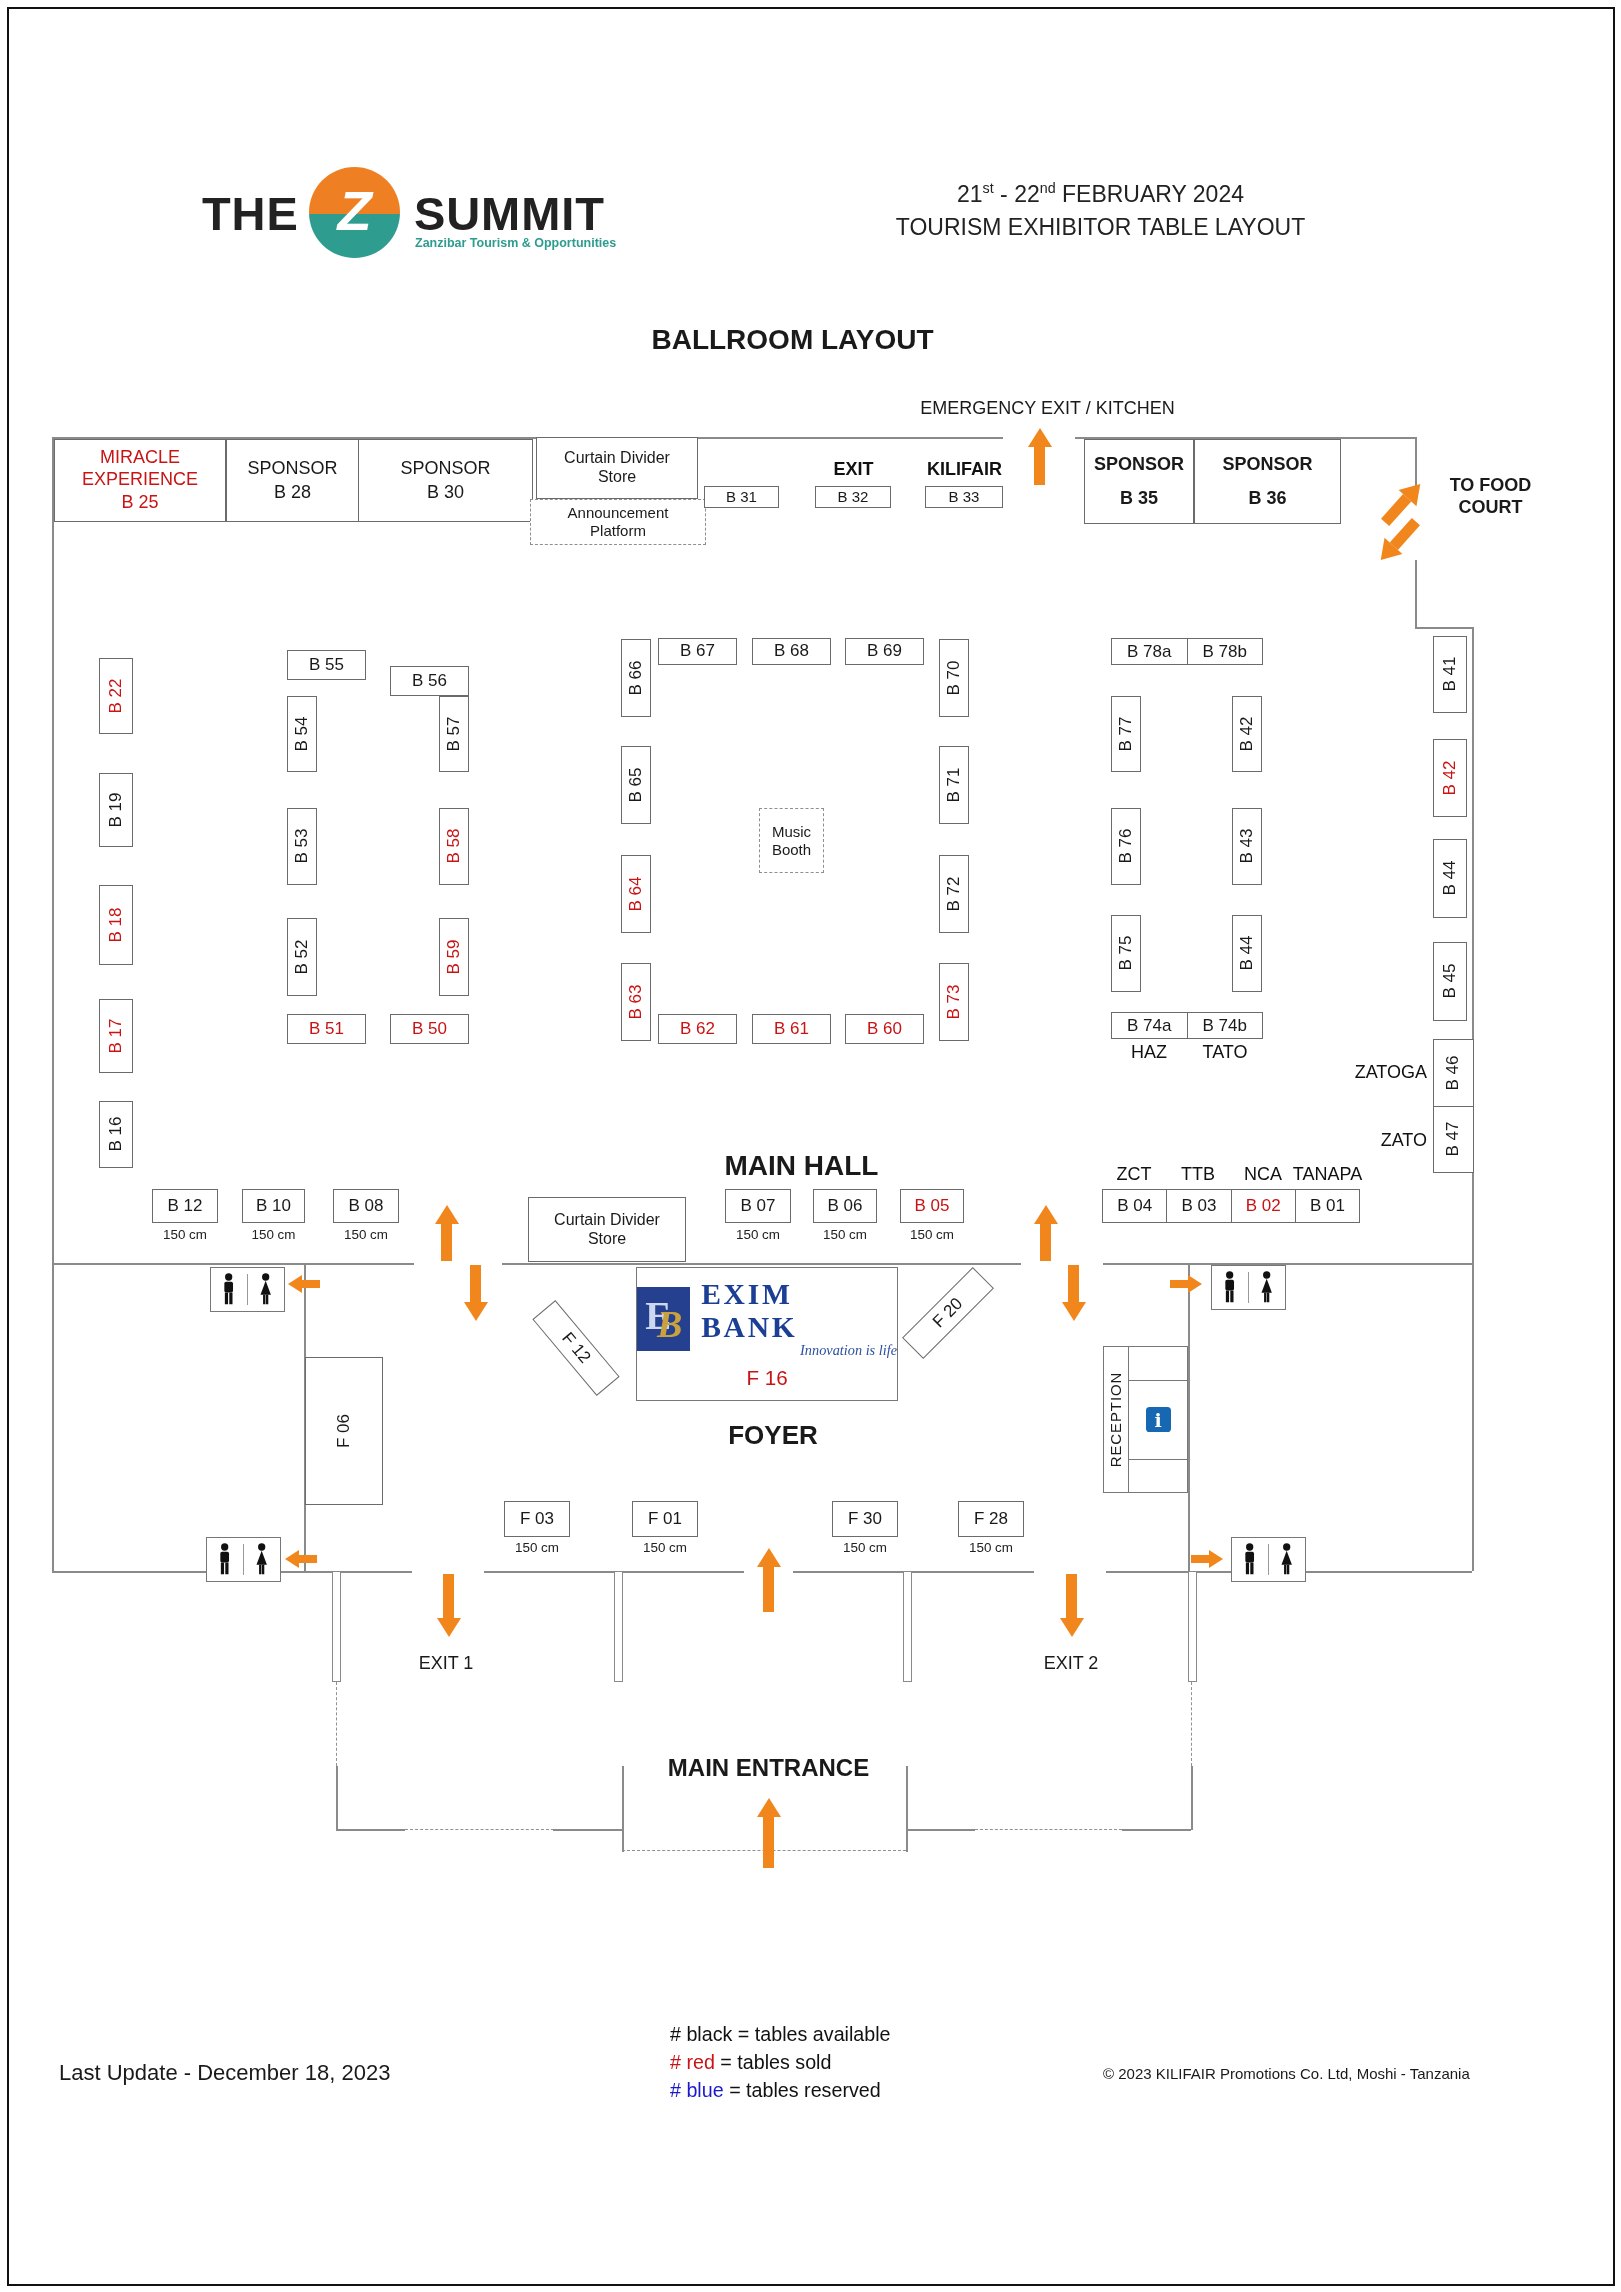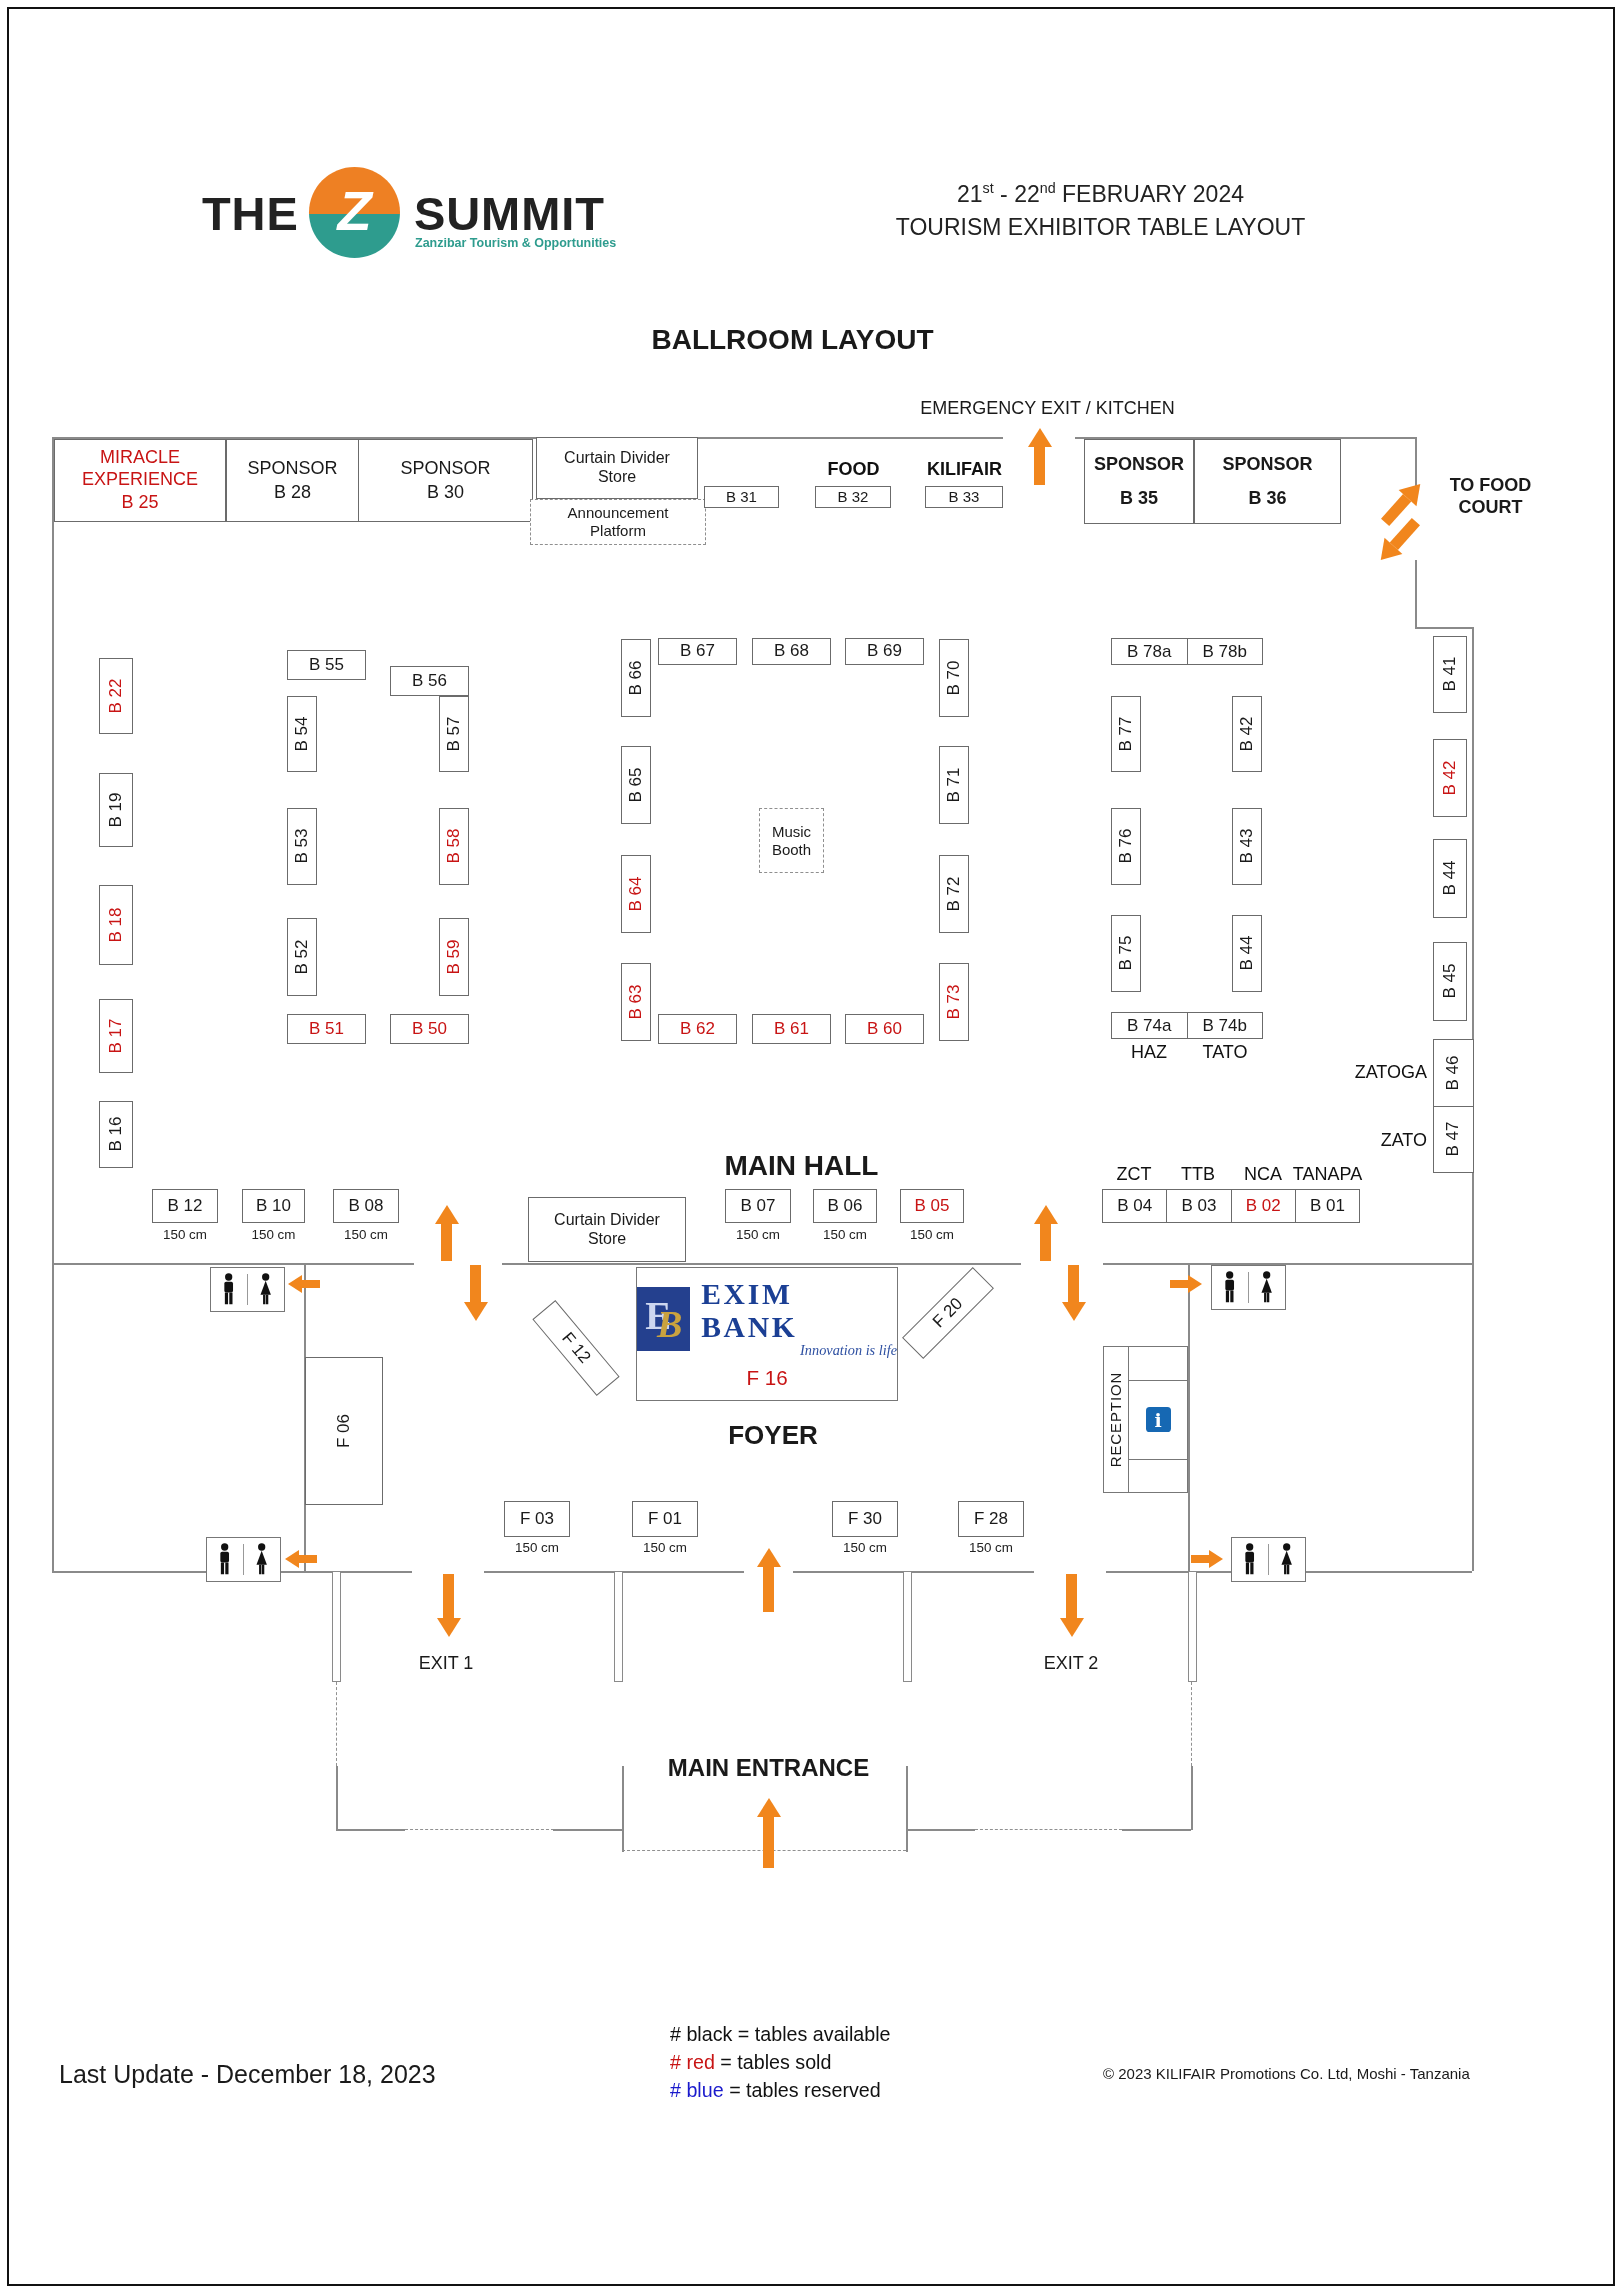--- a/index.html
+++ b/index.html
@@ -161,21 +161,21 @@
   </div>
   <div class="booth" style="left:536px;top:437px;width:162px;height:62px;font-size:16px;padding:0 16px;">
     <span>Curtain Divider Store</span>
   </div>
   <div class="booth dash" style="left:530px;top:499px;width:176px;height:46px;font-size:15px;padding:0 23px;">
     <span>Announcement Platform</span>
   </div>
   <div class="booth available" style="left:704px;top:486px;width:75px;height:21.5px;font-size:15px;">
       <span>B 31</span>
     </div>
-  <div class="tag b" style="left:793px;top:459px;width:121px;">FOOD</div>
+  <div class="tag b" style="left:793px;top:459px;width:121px;">EXIT</div>
   <div class="booth available" style="left:815px;top:486px;width:76px;height:21.5px;font-size:15px;">
       <span>B 32</span>
     </div>
   <div class="tag b" style="left:903px;top:459px;width:123px;">KILIFAIR</div>
   <div class="booth available" style="left:925px;top:486px;width:78px;height:21.5px;font-size:15px;">
       <span>B 33</span>
     </div>
   <div class="booth stack b available" style="left:1084px;top:439px;width:110px;height:85px;font-size:18px;gap:12.5px;">
     <span>SPONSOR</span>
       <span>B 35</span>
@@ -582,16 +582,16 @@
   <div class="arr up" style="left:757px;top:1798px;width:23px;height:70px;">
       <i class="head"></i>
       <i class="stem"></i>
     </div>
 
   <div class="legend" style="left:670px;top:2020px;">
     <div><span class="lg-k av"># black</span><span> = tables available</span></div>
     <div><span class="lg-k so"># red</span><span> = tables sold</span></div>
     <div><span class="lg-k re"># blue</span><span> = tables reserved</span></div>
   </div>
-  <div class="txt" style="left:59px;top:2060px;font-size:25px;">Last Update -  December 18, 2023</div>
+  <div class="txt" style="left:59px;top:2060px;font-size:22px;">Last Update -  December 18, 2023</div>
   <div class="txt" style="left:1103px;top:2065px;font-size:15px;">© 2023 KILIFAIR Promotions Co. Ltd, Moshi - Tanzania</div>
 </div>
 
 
 </body></html>

